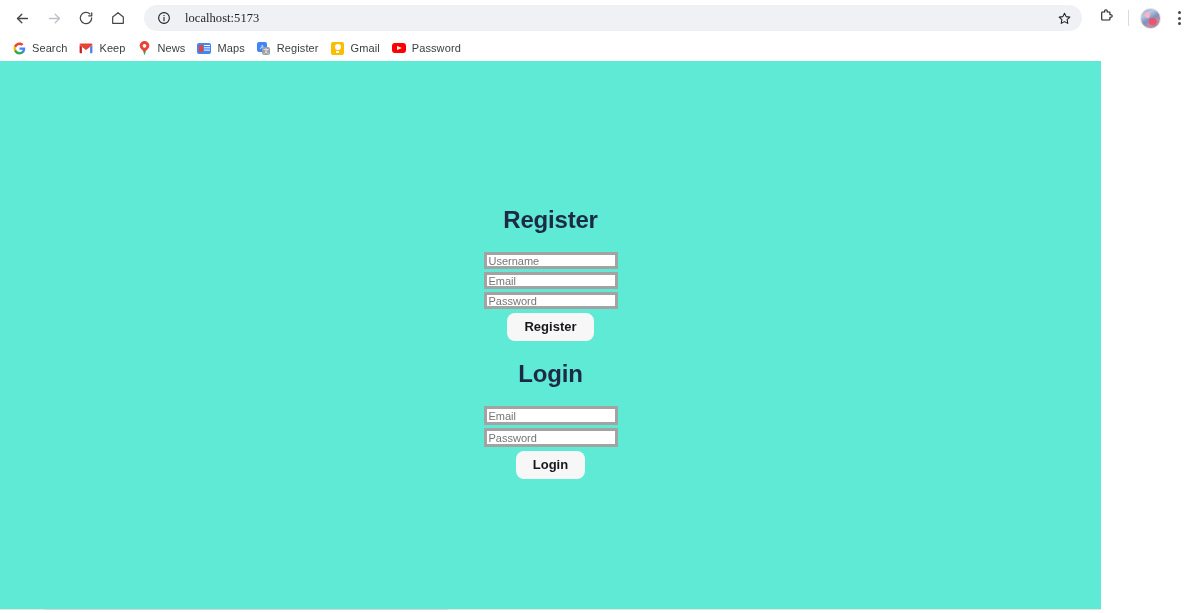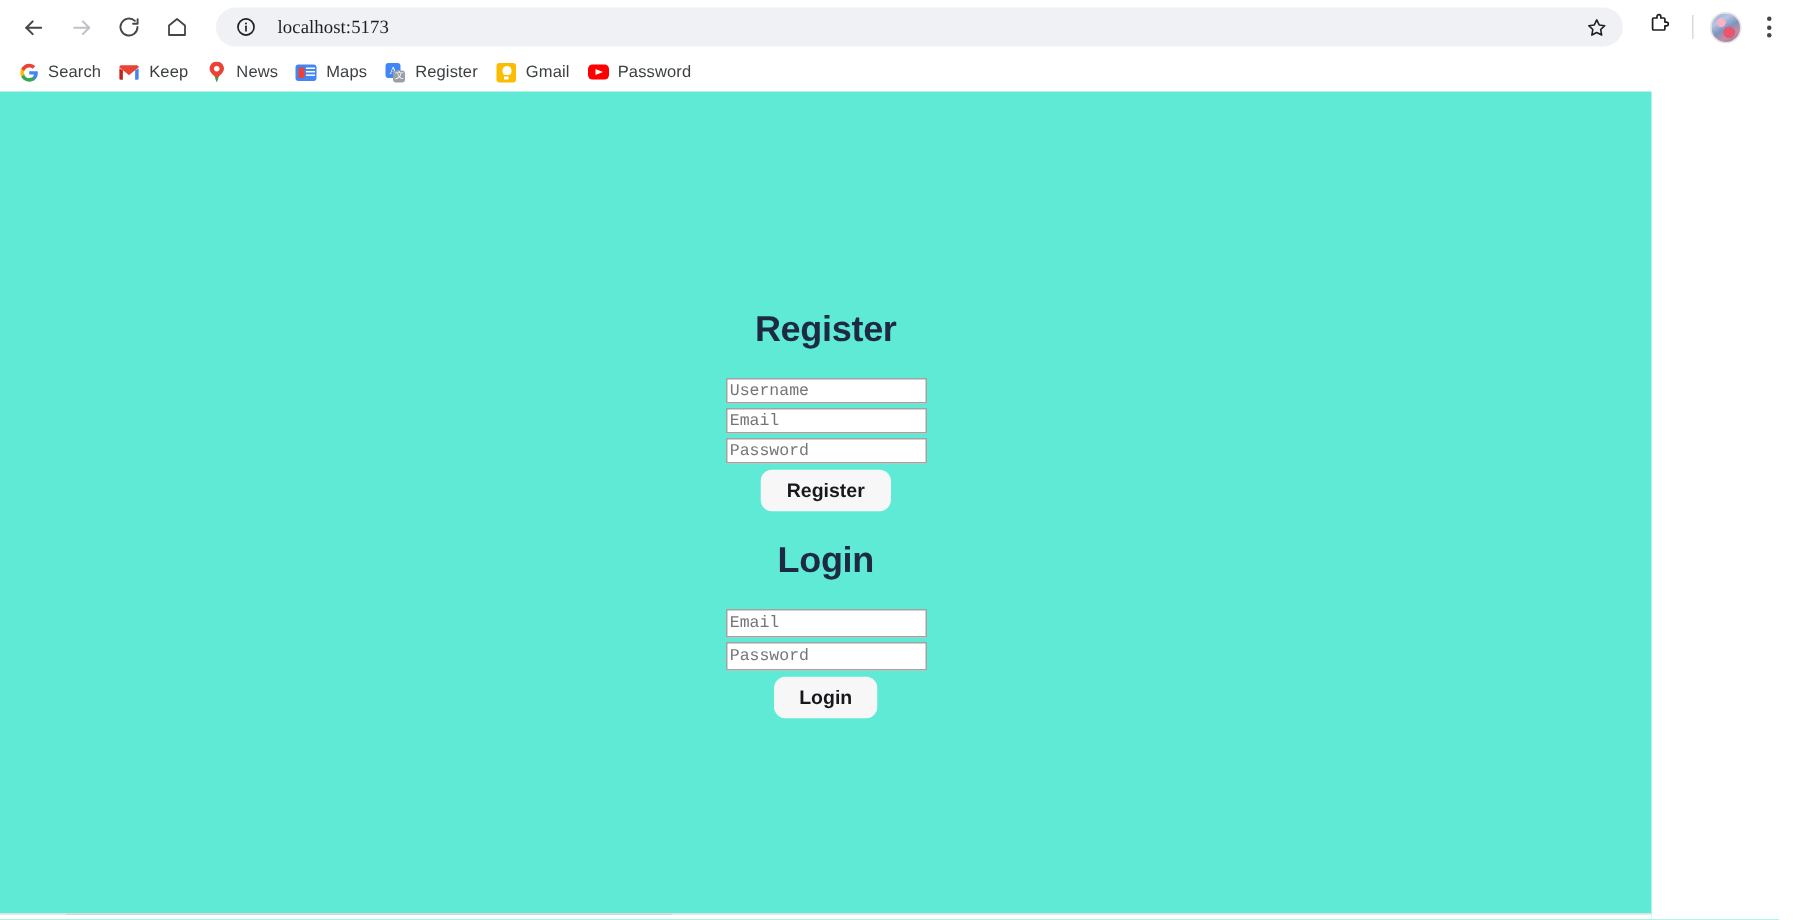--- a/index.html
+++ b/index.html
@@ -292,24 +292,24 @@
   }
   .auth-form {
     display: flex;
     flex-direction: column;
     align-items: center;
   }
   .field {
     width: 134px;
     height: 17px;
     box-sizing: border-box;
-    border: 1px solid #a3a3a3;
+    border: 3px solid #a3a3a3;
     background: #ffffff;
     font-size: 11px;
-    font-family: Liberation Mono, monospace;
+    font-family: Liberation Sans, sans-serif;
     color: #000000;
     padding: 0 2px;
     border-radius: 0;
     outline: none;
     display: block;
   }
   .field::placeholder {
     color: #757575;
     opacity: 1;
   }

